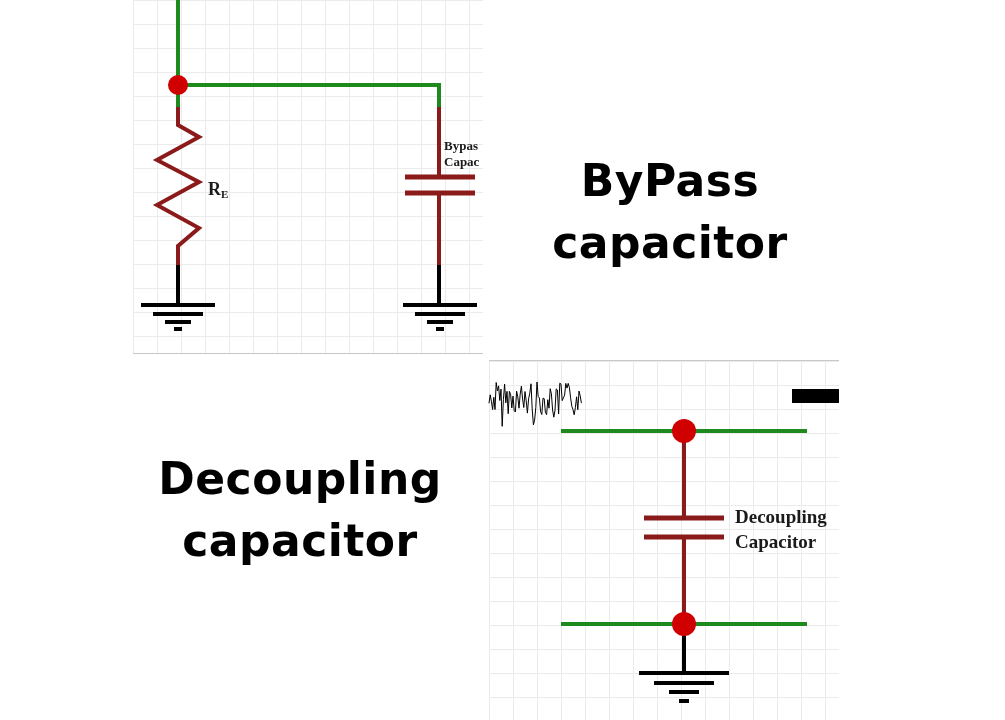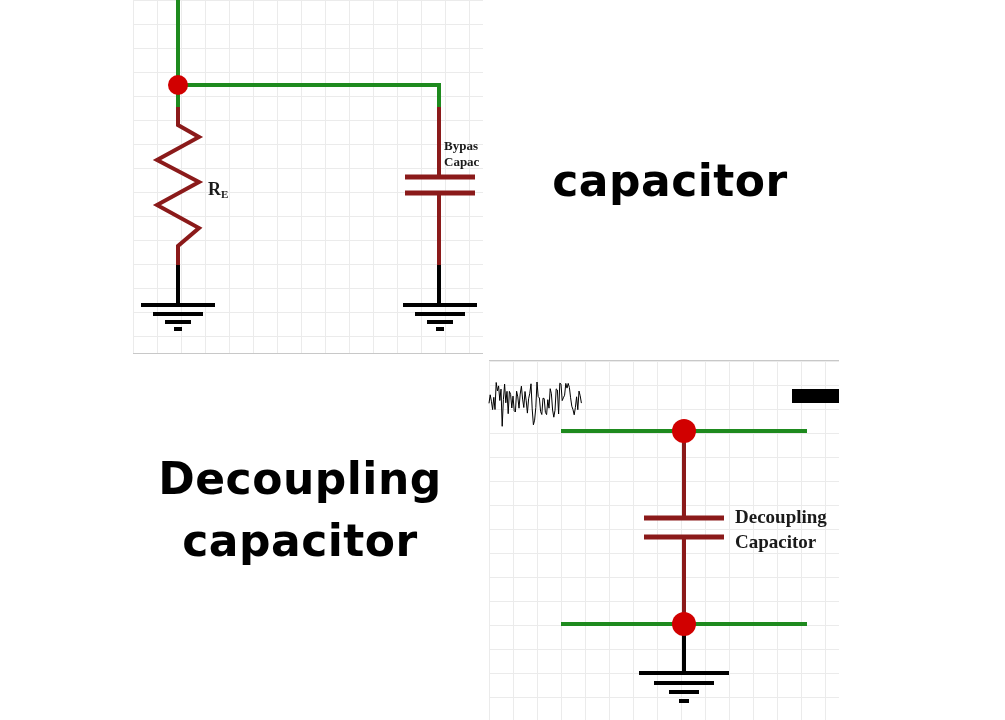--- a/index.html
+++ b/index.html
@@ -58,20 +58,21 @@
       </g>
 
       <g>
         <text class="lbl" x="311" y="150" font-size="13" font-weight="normal">Bypas</text>
         <text class="lbl" x="311" y="166" font-size="13" font-weight="normal">Capac</text>
       </g>
     </svg>
   </div>
 
   <div class="big-title" id="title-bypass">
+    <div>ByPass</div>
     <div>capacitor</div>
   </div>
 
   <div class="big-title" id="title-decoupling">
     <div>Decoupling</div>
     <div>capacitor</div>
   </div>
 
   <div class="panel" id="panel-decoupling">
     <svg width="350" height="360">

